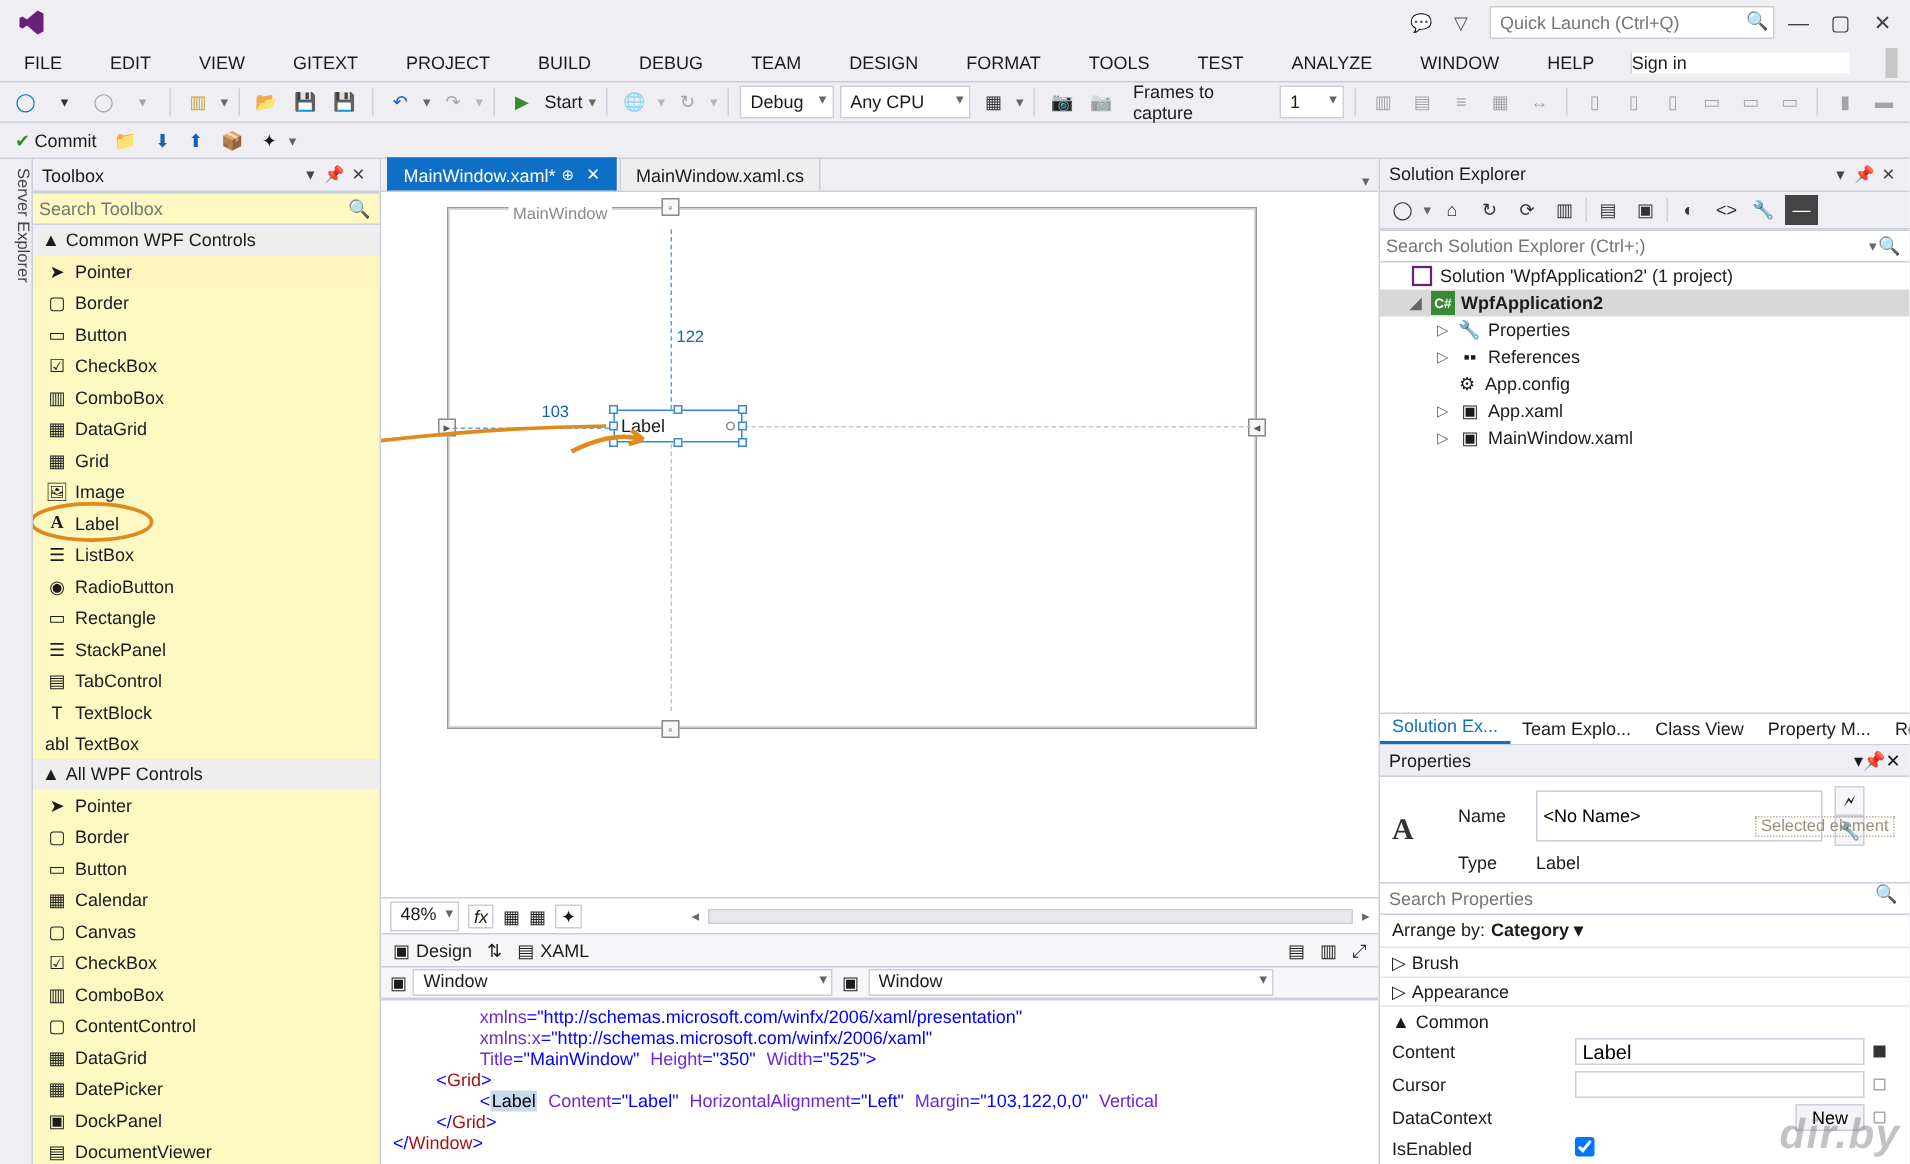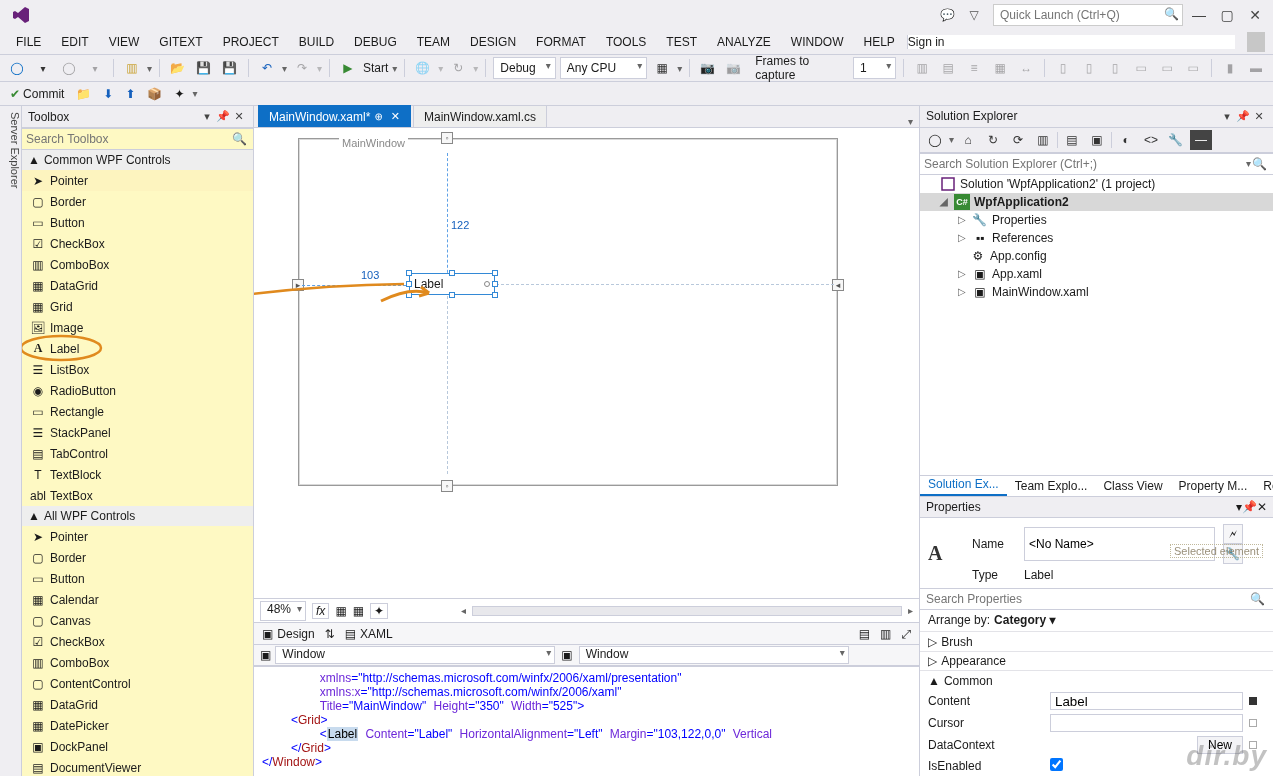--- a/index.html
+++ b/index.html
@@ -6,21 +6,21 @@
 body { width: 1273px; height: 776px; overflow: hidden; background: #efeef2; font-size: 12px; color: #1b1b1b; }
 .titlebar { height: 30px; display: flex; align-items: center; padding: 0 6px; }
 .titlebar .logo { width: 18px; height: 18px; margin: 0 6px; display:inline-block; }
 .titlebar .title { font-size: 12px; color: #525252; flex: 0 0 auto; }
 .titlebar .spacer { flex: 1; }
 .titlebar .icon-btn { width: 22px; height: 22px; display: inline-flex; align-items: center; justify-content: center; color: #555; margin-left: 4px; cursor: pointer; }
 .titlebar input.quick { width: 190px; height: 22px; border: 1px solid #ccc; background: #fff; padding: 0 20px 0 6px; font-size: 12px; color: #717171; margin-left: 8px; }
 .titlebar .ql-wrap{position:relative;display:inline-block;}
 .titlebar .ql-wrap .mag{position:absolute;right:4px;top:3px;color:#555;pointer-events:none;}
 .titlebar .winbtn { width: 24px; text-align: center; font-size: 14px; color: #444; margin-left: 4px; }
-.menubar { height: 24px; display: flex; align-items: center; padding: 0 8px; gap: 4px;}
+.menubar { height: 24px; display: flex; align-items: center; padding: 0 8px; gap: 16px;}
 .menubar .item { padding: 3px 8px; font-size: 12px; color: #1b1b1b; cursor: default; }
 .menubar .right { margin-left: auto; padding-right: 6px; color:#1b1b1b; }
 .menubar .avatar { width:20px;height:20px;background:#c7c7c7;margin-left:8px; }
 .toolbar { height: 28px; display: flex; align-items: center; padding: 0 6px; border-top: 1px solid #cccedb; border-bottom: 1px solid #cccedb; gap: 4px; }
 .toolbar .tbtn { height: 22px; min-width: 22px; display: inline-flex; align-items: center; justify-content: center; padding: 0 2px; cursor: pointer; color:#333;}
 .toolbar .sep { width: 1px; height: 18px; background: #cccedb; margin: 0 3px; }
 .toolbar .ddl { height: 22px; border: 1px solid #cccedb; background: #fff; padding: 0 16px 0 6px; font-size: 12px; display: inline-flex; align-items: center; position:relative; cursor:pointer; }
 .toolbar .ddl::after{content:"▾"; position:absolute; right:4px; top:2px; color:#666; font-size:10px;}
 .toolbar .dim{opacity:.4;}
 .toolbar2 { height: 24px; display: flex; align-items: center; padding: 0 6px; gap: 4px; border-bottom: 1px solid #cccedb;}
@@ -89,21 +89,21 @@
 .subtabs .t.active{color:#0e6fc6;border-bottom:2px solid #0e6fc6;}
 
 .props-hdr{height:22px;background:#efeef2;border-bottom:1px solid #cccedb;display:flex;align-items:center;padding:0 6px;font-size:12px;}
 .props-hdr .title{flex:1;}
 .prop-head{padding:6px 8px;display:grid;grid-template-columns:36px 44px 1fr 42px;gap:4px 8px;align-items:center;row-gap:4px;}
 .prop-head .big-a{font-family:"Times New Roman",serif;font-weight:bold;font-size:20px;color:#333;grid-row:1/3;}
 .prop-head input{border:1px solid #cccedb;height:34px;padding:0 4px;width:100%;font-size:12px;}
 .prop-head .wrench{width:20px;height:20px;border:1px solid #cccedb;display:inline-flex;align-items:center;justify-content:center;background:#f6f6f8;}
 .prop-head .lbl{font-size:12px;}
 .selected-el{position:absolute;right:10px;font-size:11px;color:#9a907a;border:1px dotted #c0b89a;padding:0 3px;}
-.prop-search{height:22px;border:1px solid #cccedb;border-left:none;border-right:none;display:flex;align-items:center;padding:0 6px;position:relative;}
+.prop-search{height:22px;border:1px solid #cccedb;border-left:none;border-right:none;display:flex;padding:0 6px;position:relative;}
 .prop-search input{border:none;outline:none;width:100%;font-size:12px;color:#717171;background:transparent;}
 .prop-search .mag{position:absolute;right:8px;color:#555;}
 .arrange{height:22px;display:flex;align-items:center;padding:0 8px;font-size:12px;}
 .arrange .dd{font-weight:bold;margin-left:4px;}
 .prop-cat{height:20px;display:flex;align-items:center;padding:0 8px;gap:4px;font-size:12px;border-top:1px solid #e3e3e8;cursor:pointer;}
 .prop-row{display:grid;grid-template-columns:118px 1fr 18px;gap:4px;align-items:center;padding:2px 8px;font-size:12px;}
 .prop-row input[type=text]{border:1px solid #cccedb;height:18px;padding:0 4px;width:100%;}
 .prop-row .dot{width:8px;height:8px;background:#333;margin-left:2px;}
 .watermark{position:absolute;right:6px;bottom:4px;font-size:28px;font-weight:bold;color:rgba(80,80,80,.35);font-style:italic;letter-spacing:1px;pointer-events:none;}
 svg{display:block;}

